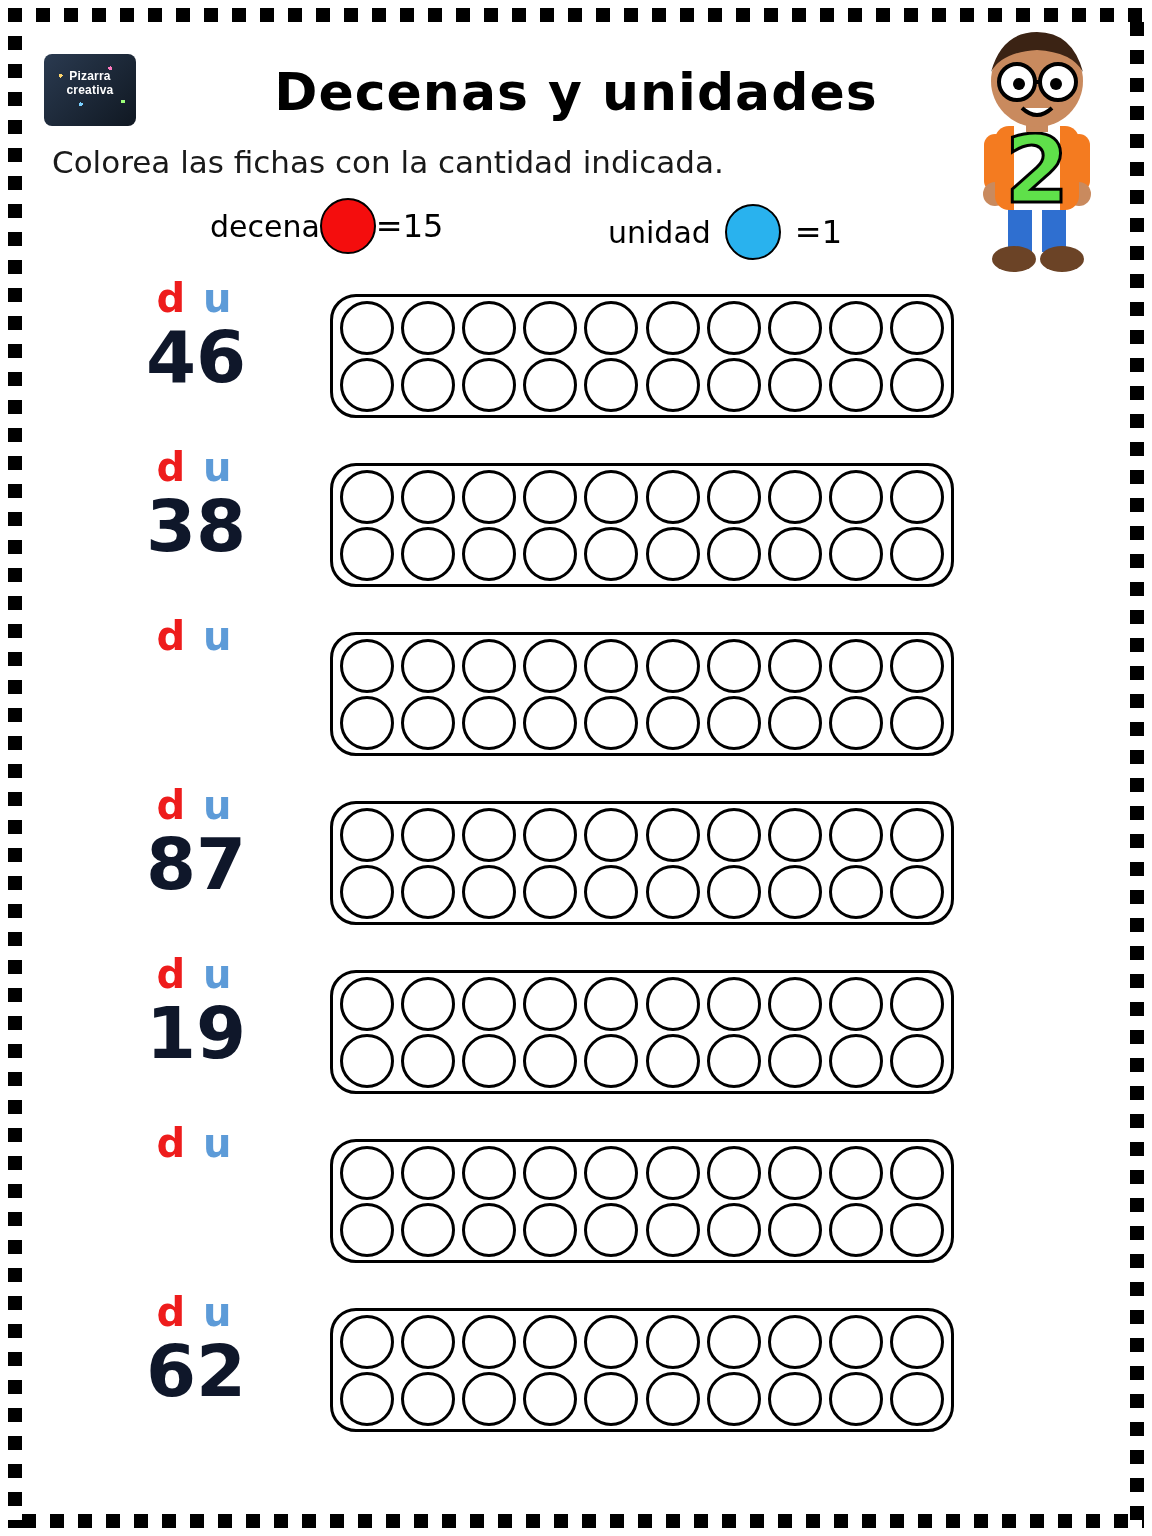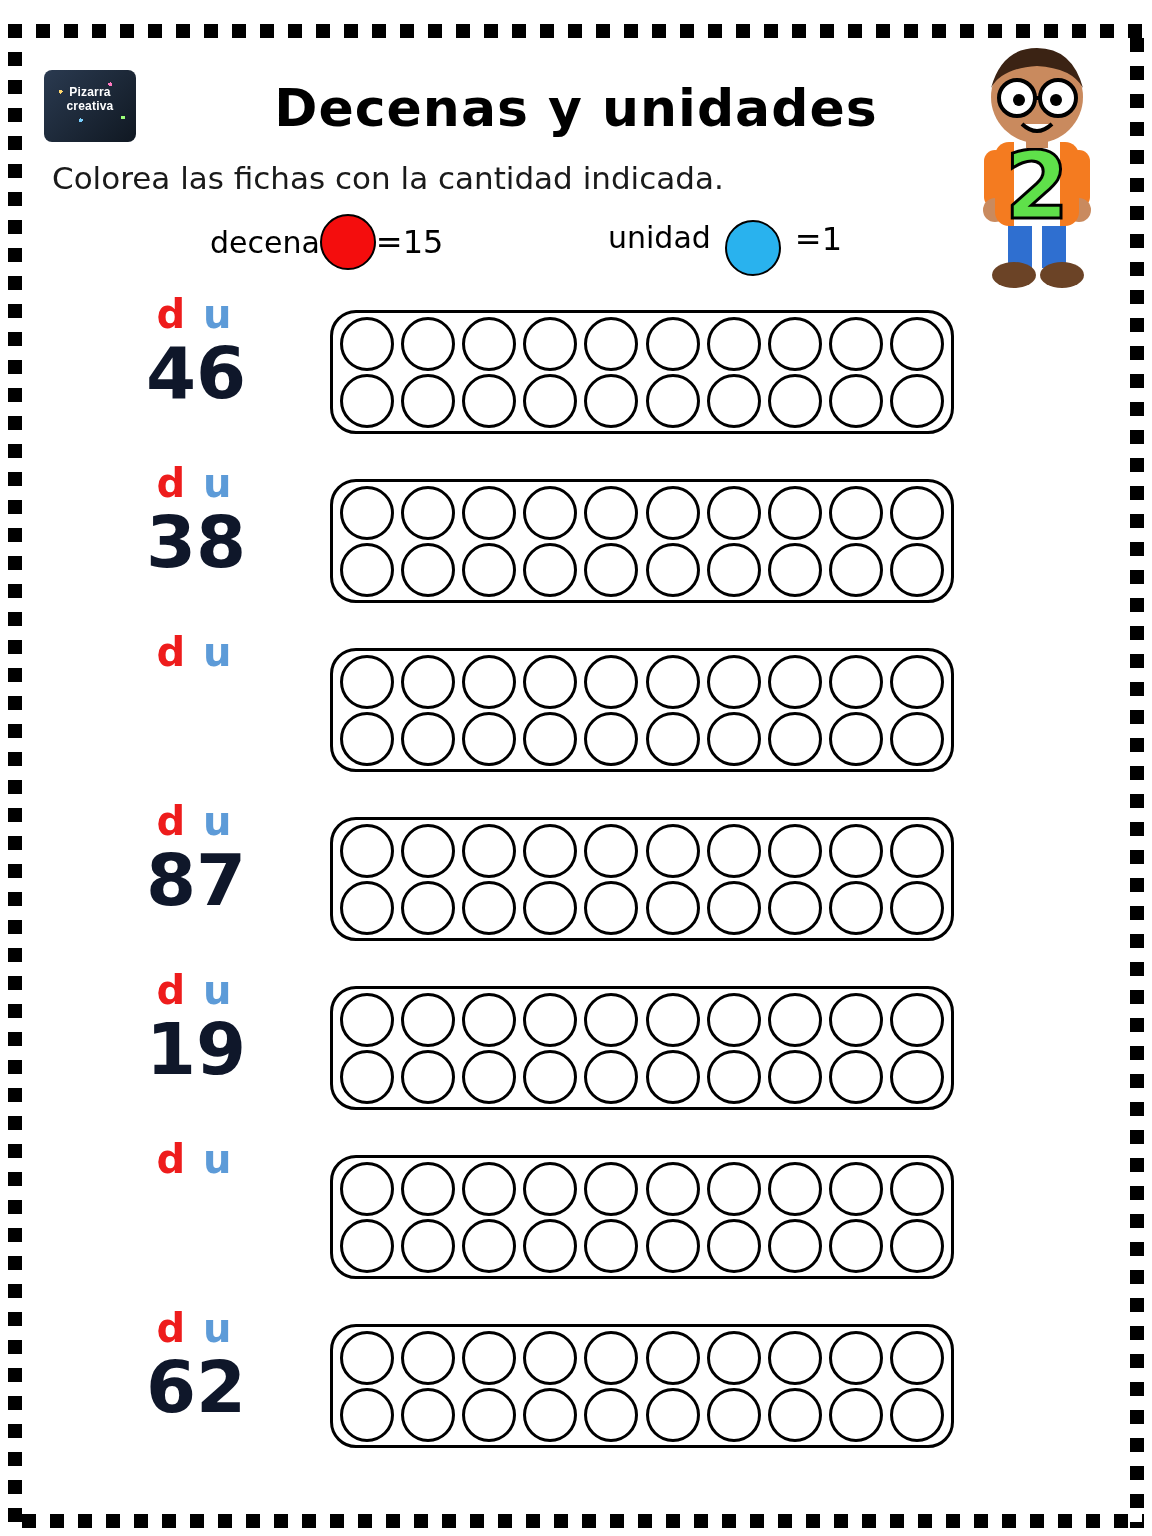--- a/index.html
+++ b/index.html
@@ -13,21 +13,20 @@
     font-family: "Liberation Sans", sans-serif;
     position: relative;
     overflow: hidden;
   }
 
   
   .page {
     position: absolute;
     inset: 0;
     background: #ffffff;
-    margin-top: 16px;
   }
   .border-edge {
     position: absolute;
     background-repeat: repeat-x;
     background-size: 28px 14px;
     background-image: linear-gradient(to right, #000 0 14px, transparent 14px 28px);
   }
   .border-top    { top: 8px;    left: 8px;  right: 8px; height: 14px; }
   .border-bottom { bottom: 8px; left: 8px;  right: 8px; height: 14px;
                    background-position: 14px 0; }
@@ -100,21 +99,21 @@
     align-items: center;
     gap: 0;
     font-size: 30px;
     font-family: "DejaVu Sans", sans-serif;
   }
   .legend2 {
     position: absolute;
     top: 178px;
     left: 578px;
     display: flex;
-    align-items: flex-start;
+    align-items: center;
     gap: 14px;
     font-size: 30px;
     font-family: "DejaVu Sans", sans-serif;
   }
   .chip {
     width: 52px; height: 52px;
     border-radius: 50%;
     border: 2px solid #000;
     display: inline-block;
   }

